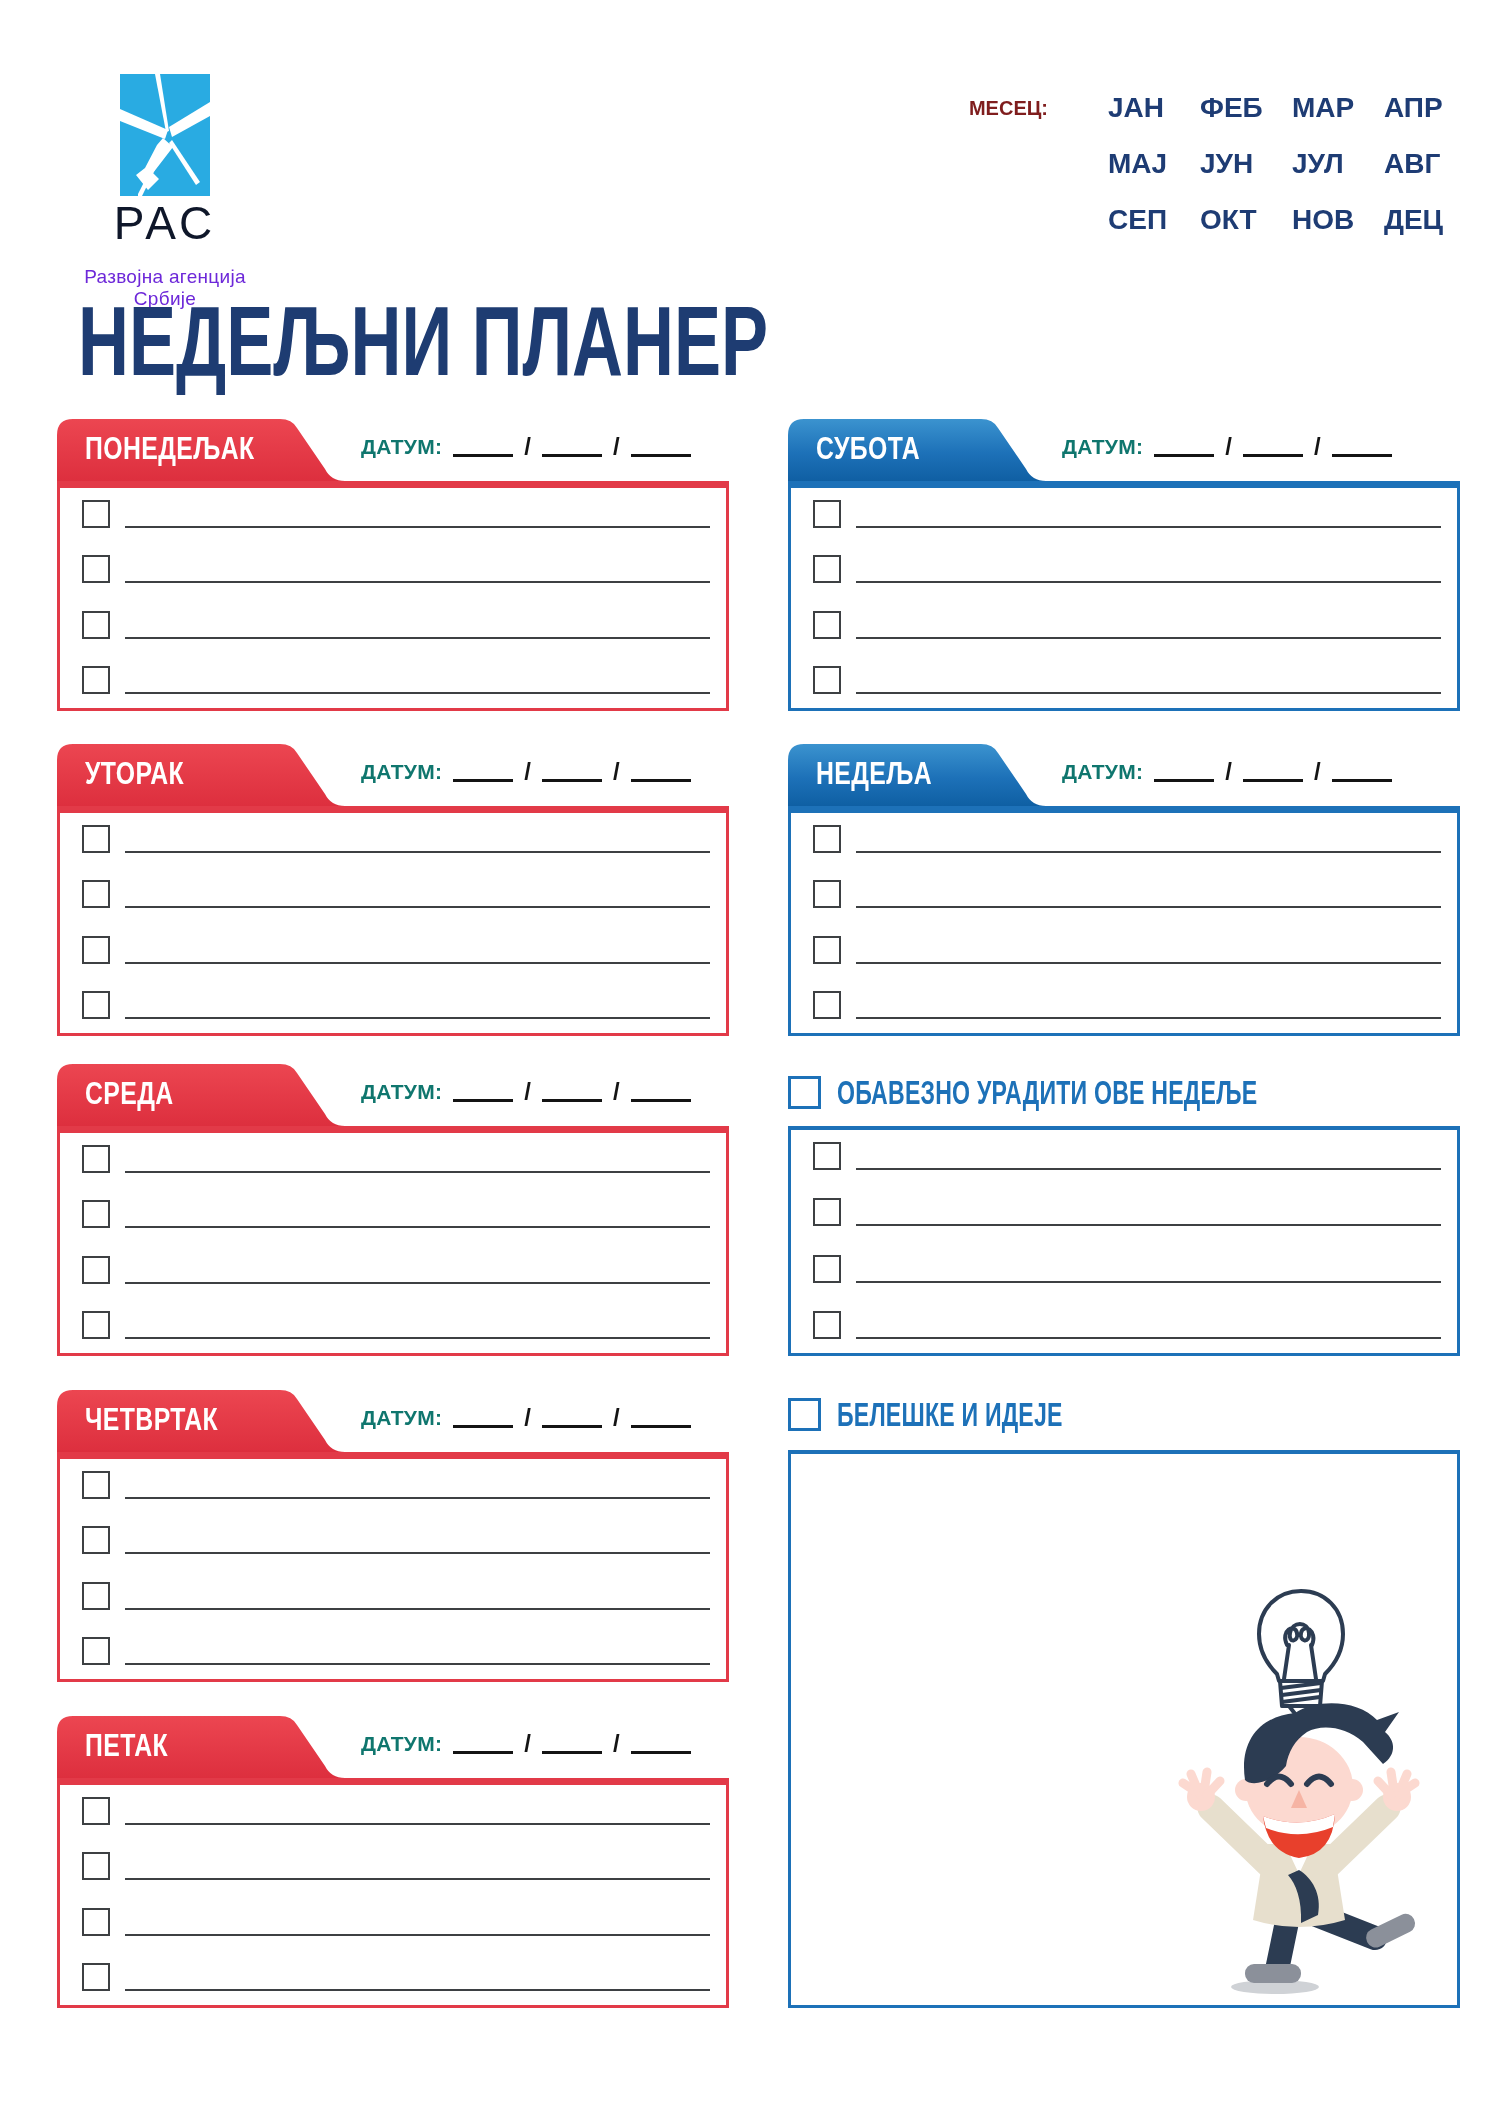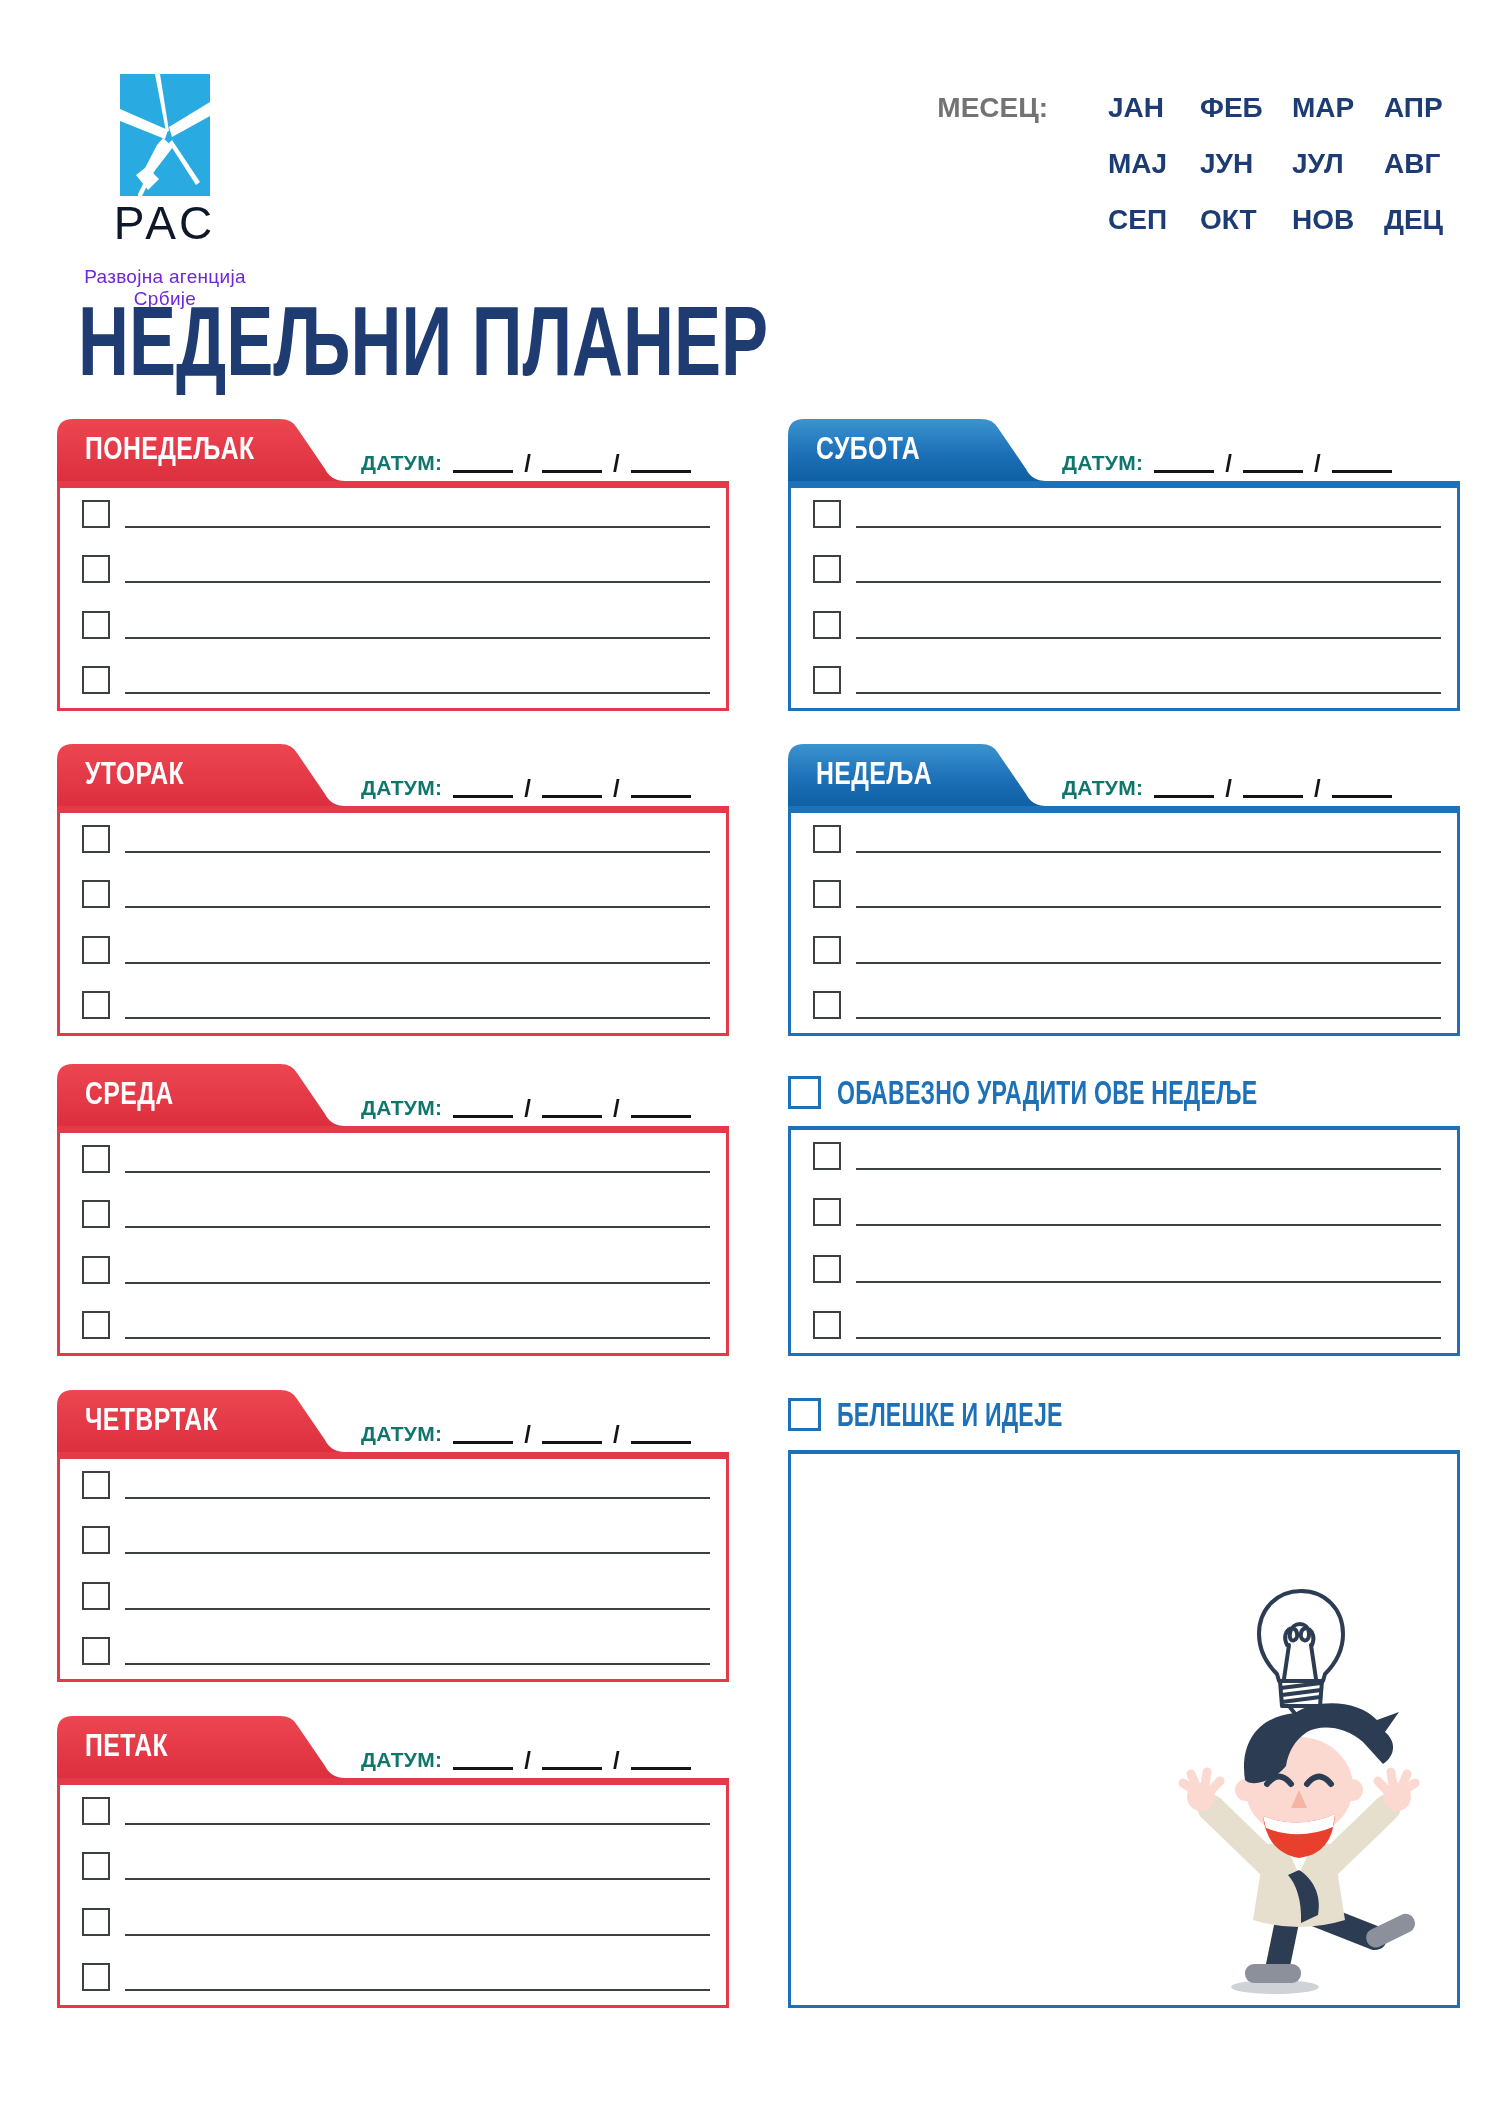--- a/index.html
+++ b/index.html
@@ -7,31 +7,31 @@
         font-family:"Liberation Sans",sans-serif;}
 
   
   .logo{position:absolute;left:58px;top:74px;width:214px;text-align:center;}
   .logo-mark{display:block;margin:0 auto;}
   .logo-acronym{margin-top:4px;font-size:46px;font-weight:400;color:#0f172a;letter-spacing:4px;line-height:1;}
   .logo-tagline{margin-top:20px;font-size:19px;color:#6d28d9;letter-spacing:.3px;}
 
   
   .months{position:absolute;top:92px;right:70px;display:flex;gap:40px;}
-  .months-label{color:#737373;font-weight:bold;font-size:28px;line-height:32px;}
+  .months-label{color:#7f1d1d;font-weight:bold;font-size:20px;line-height:32px;}
   .months-grid{display:grid;grid-template-columns:repeat(4,66px);column-gap:26px;row-gap:24px;}
   .month-cell{color:#1e3c74;font-weight:bold;font-size:28px;line-height:32px;text-align:center;margin-left:20px;}
 
   
   .page-title{position:absolute;left:78px;top:292px;font-size:98px;font-weight:bold;color:#1e3c72;
               line-height:1;white-space:nowrap;transform:scaleX(.72);transform-origin:left top;}
 
   
   .section{position:absolute;width:672px;}
-  .sec-header{display:flex;height:62px;}
+  .sec-header{display:flex;align-items:center;height:62px;}
   .tab{position:relative;height:62px;flex:0 0 auto;}
   .tab svg{display:block;}
   .tab-label{position:absolute;left:28px;top:50%;color:#fff;font-weight:bold;font-size:31px;white-space:nowrap;
              transform:translateY(-52%) scaleX(.8);transform-origin:left center;letter-spacing:.5px;}
   .date-row{display:flex;align-items:flex-end;margin-left:16px;gap:11px;padding-bottom:8px;}
   .date-label{font-weight:bold;font-size:21px;color:#0f766e;line-height:1;letter-spacing:.3px;}
   .date-line{width:60px;height:0;border-bottom:3px solid #141414;margin-bottom:0;}
   .date-slash{font-weight:bold;font-size:24px;color:#141414;line-height:.8;}
 
   .box{box-sizing:border-box;height:230px;border:3px solid;border-top-width:7px;

